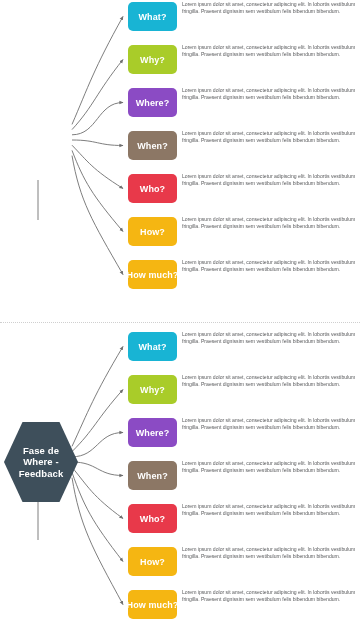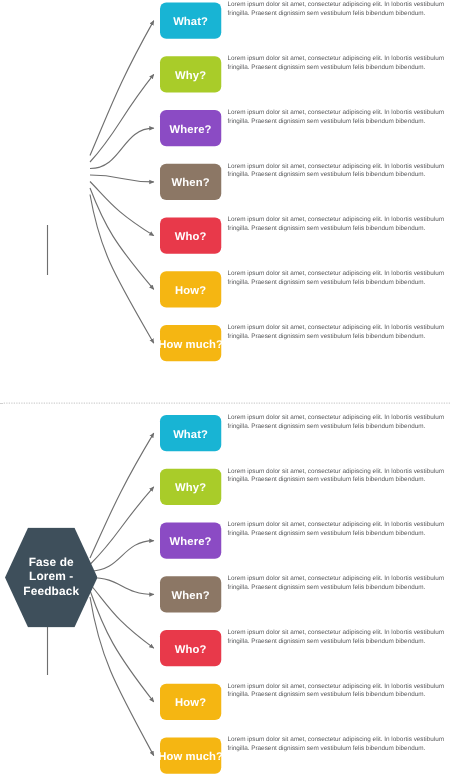--- a/index.html
+++ b/index.html
@@ -120,21 +120,21 @@
       </div>
       <div class="row" style="top: 260px;">
         <div class="chip" style="background: rgb(245, 182, 18);">
           <span class="chip-label">How much?</span>
         </div>
         <div class="desc" style="color: rgb(88, 89, 91);">Lorem ipsum dolor sit amet, consectetur adipiscing elit. In lobortis vestibulum fringilla. Praesent dignissim sem vestibulum felis bibendum bibendum.</div>
       </div>
     </div>
     <div class="section" style="top: 330px; height: 320px;">
       <div class="hex" style="background: rgb(62, 79, 91); left: 4px; top: 92px;">
-        <div class="hex-label">Fase de Lorem - Feedback</div>
+        <div class="hex-label">Fase de Where - Feedback</div>
       </div>
       <div class="row" style="top: 2px;">
         <div class="chip" style="background: rgb(24, 180, 212);">
           <span class="chip-label">What?</span>
         </div>
         <div class="desc" style="color: rgb(88, 89, 91);">Lorem ipsum dolor sit amet, consectetur adipiscing elit. In lobortis vestibulum fringilla. Praesent dignissim sem vestibulum felis bibendum bibendum.</div>
       </div>
       <div class="row" style="top: 45px;">
         <div class="chip" style="background: rgb(169, 204, 41);">
           <span class="chip-label">Why?</span>

